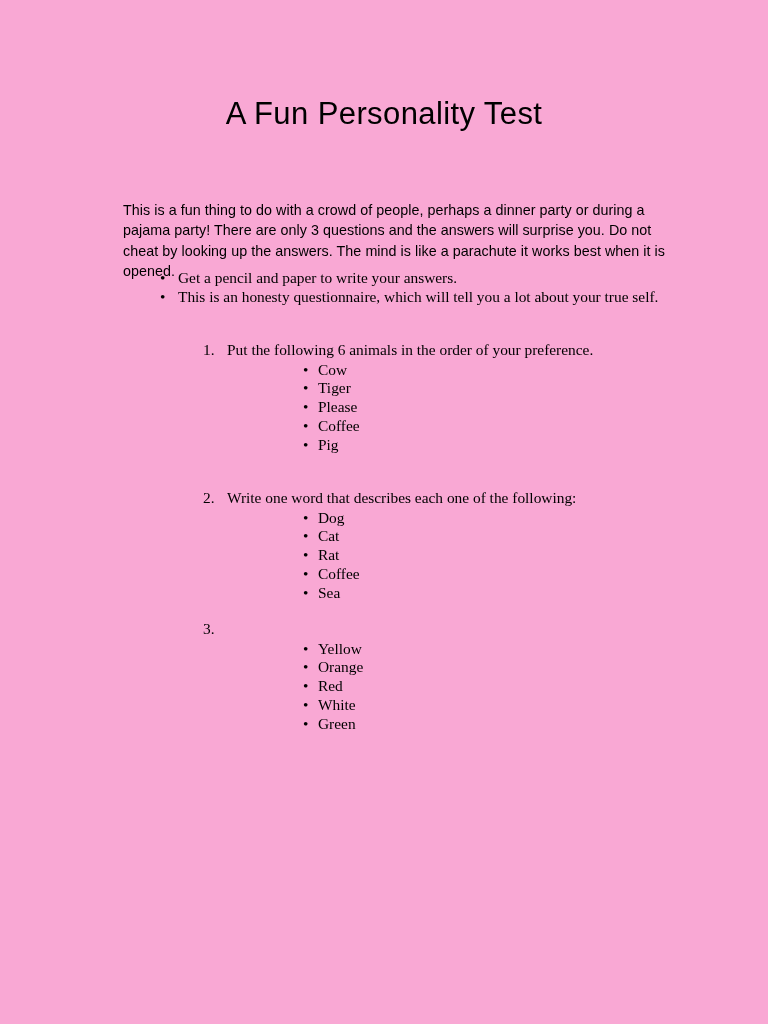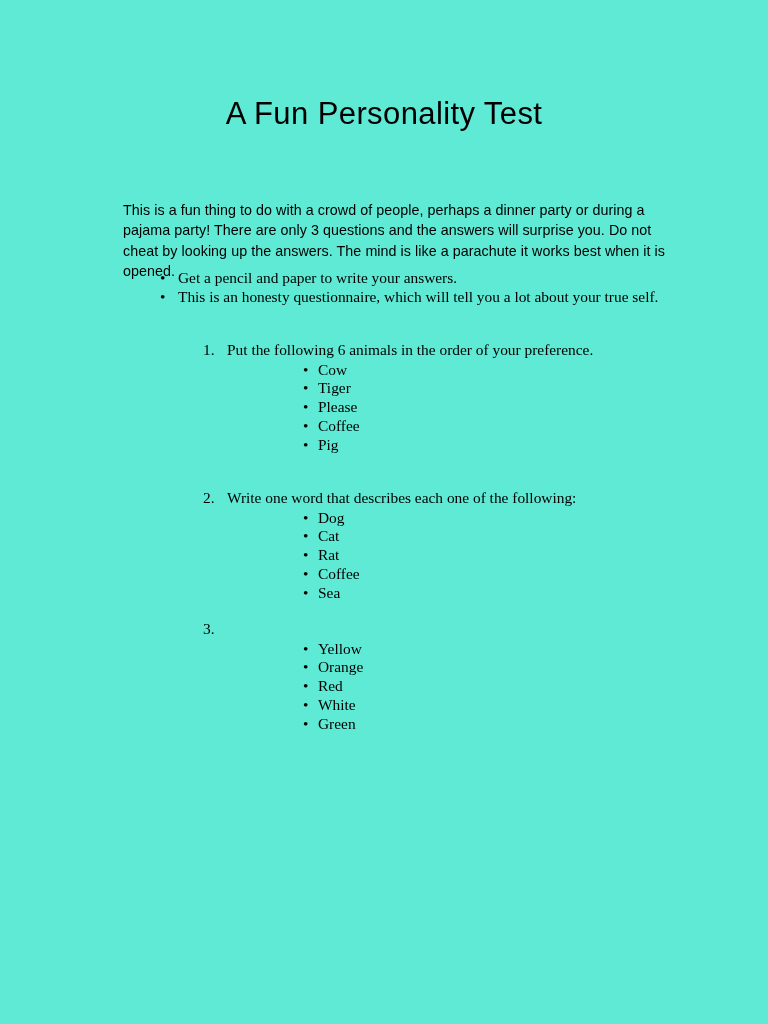--- a/index.html
+++ b/index.html
@@ -13,21 +13,21 @@
     position: relative;
     overflow: hidden;
     color: #000000;
     -webkit-font-smoothing: antialiased;
   }
 
   .page {
     position: relative;
     width: 768px;
     height: 1024px;
-    background: #5eead4;
+    background: #f9a8d4;
     box-sizing: border-box;
   }
 
   
   .doc-title {
     position: absolute;
     top: 96px;
     left: 0;
     width: 768px;
     text-align: center;

